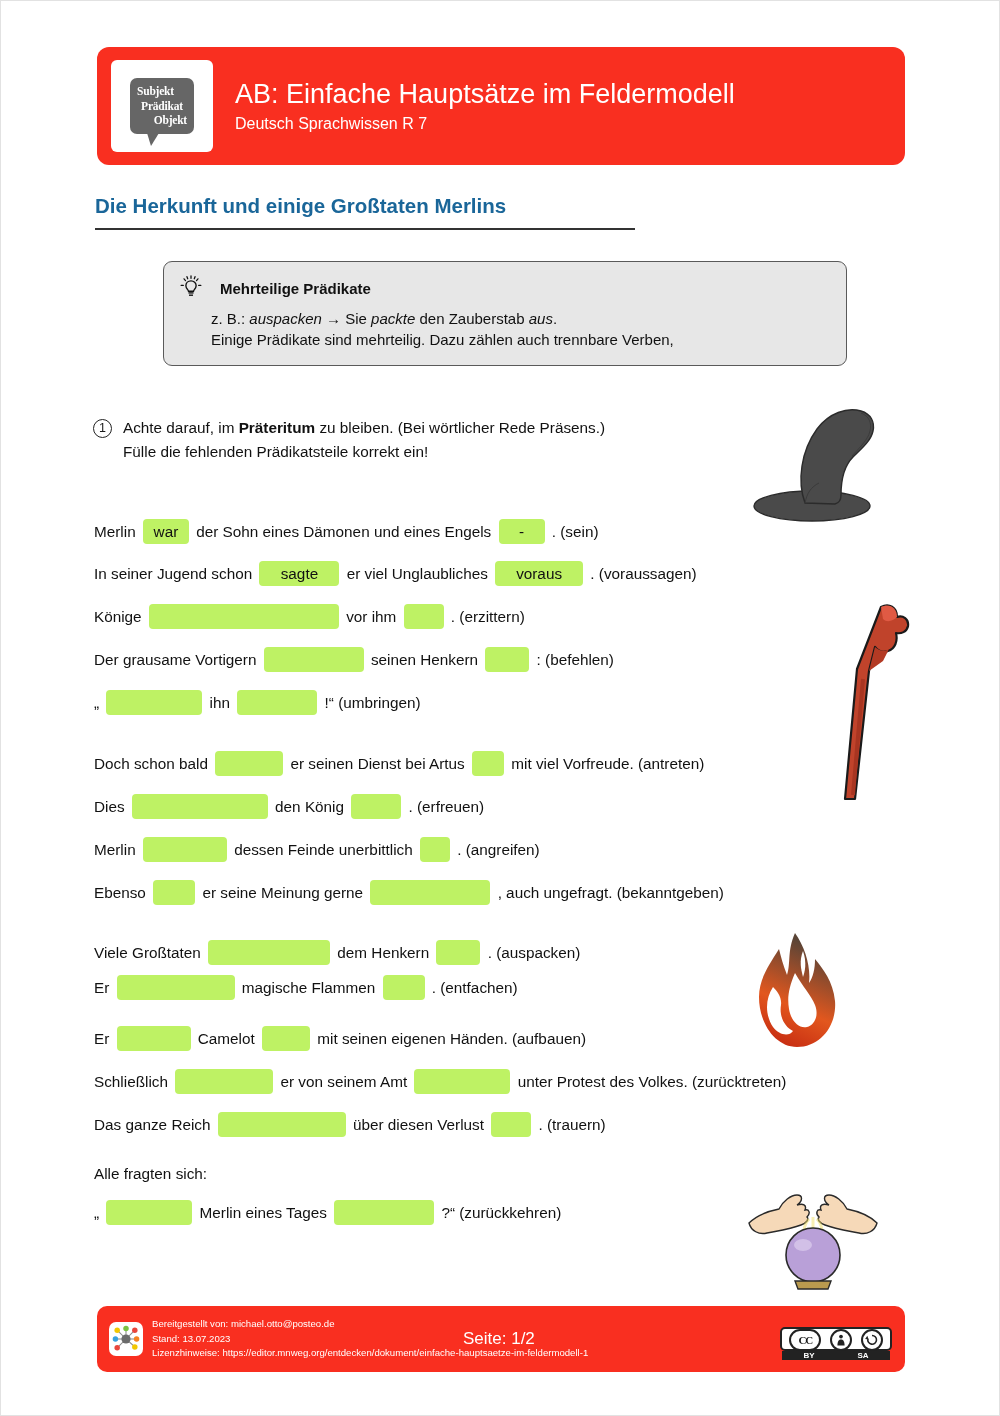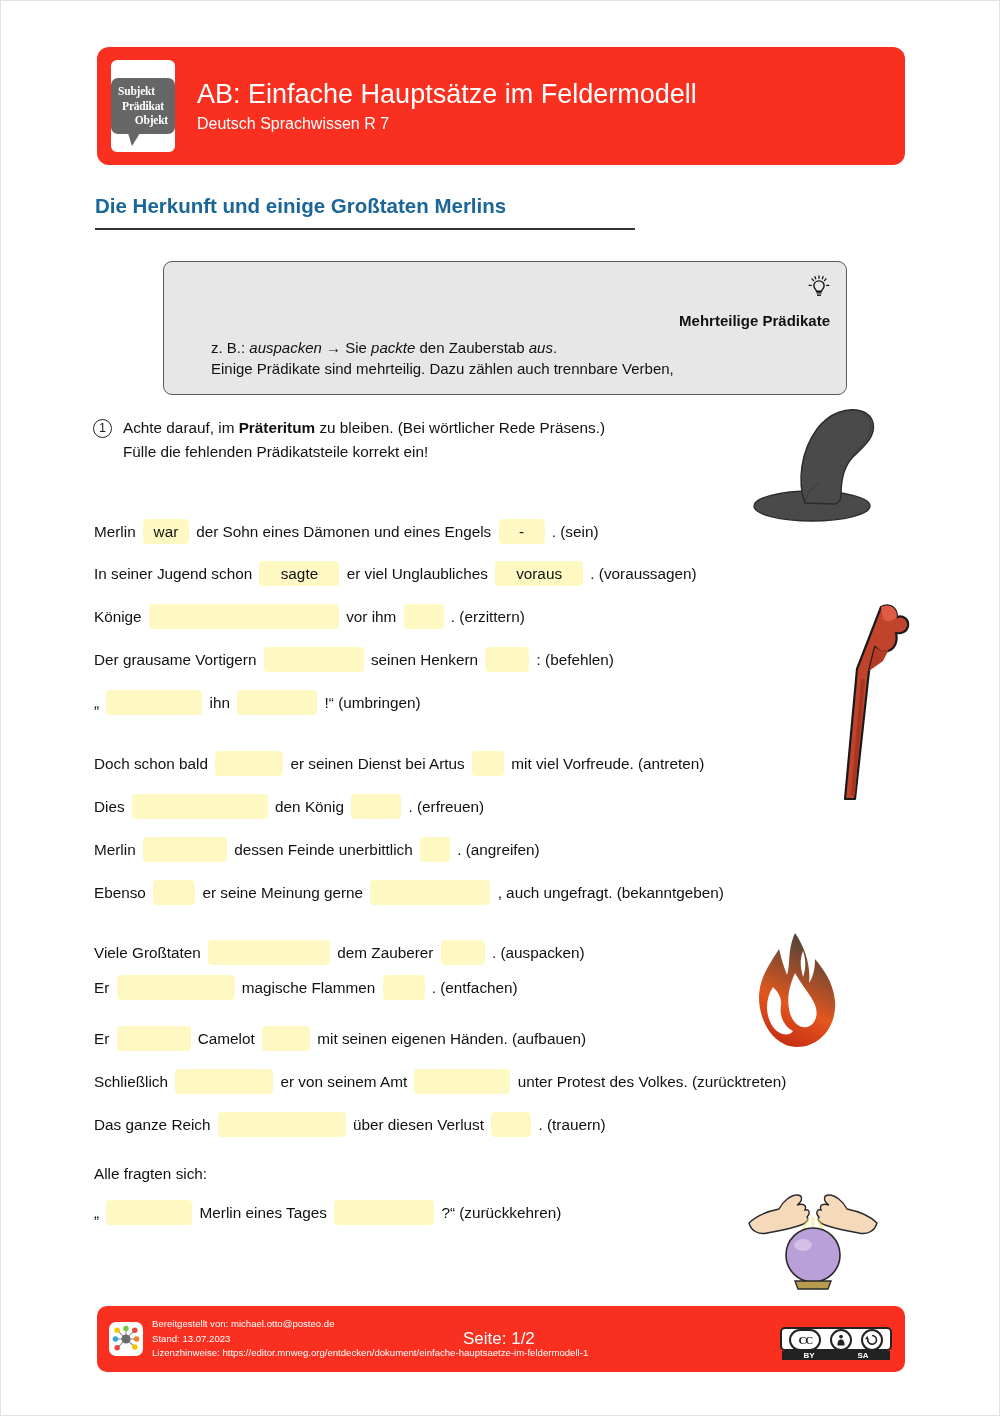--- a/index.html
+++ b/index.html
@@ -18,21 +18,21 @@
     background:#fff;
   }
 
   
   .header {
     position:absolute; left:96px; top:46px; width:808px; height:118px;
     background:#f92f20; border-radius:12px;
     display:flex; align-items:center;
   }
   .logo-box {
-    width:64px; height:92px; margin-left:14px;
+    width:102px; height:92px; margin-left:14px;
     background:#fff; border-radius:6px;
     display:flex; align-items:center; justify-content:center;
     flex:none;
   }
   .bubble {
     position:relative;
     background:#666666; border-radius:7px;
     padding:6px 7px 6px 7px;
     width:64px;
   }
@@ -64,42 +64,42 @@
     position:absolute; left:94px; top:227px; width:540px; height:2px;
     background:#333;
   }
 
   
   .infobox {
     position:absolute; left:162px; top:260px; width:684px;
     background:#e7e7e7; border:1px solid #5a5a5a; border-radius:9px;
     padding:12px 16px 14px 16px;
   }
-  .info-head { display:flex; align-items:flex-end; gap:9px;flex-direction:column; }
+  .info-head { display:flex; align-items:center; gap:18px; }
   .bulb { width:22px; height:26px; flex:none; margin-top:1px; }
   .info-title { font-size:15px; font-weight:bold; color:#111; line-height:1.2; padding-top:2px;}
   .info-body {
     margin-left:31px; margin-top:7px;
     font-size:15px; line-height:1.42; color:#111;
   }
   .info-body i { font-style:italic; }
 
   
   .task { position:absolute; left:92px; top:415px; display:flex; gap:11px; }
   .circ-num {
     width:19px; height:19px; border:1.4px solid #222; border-radius:50%;
     font-size:12.5px; line-height:17px; text-align:center; flex:none; margin-top:3px;
   }
   .task-lines { font-size:15.3px; line-height:1.58; color:#111; }
   .task-lines b { font-weight:bold; }
 
   
   .ex { position:absolute; left:93px; font-size:15.3px; color:#111; white-space:nowrap; }
   .blank {
-    display:inline-block; background:#fef9c3; border-radius:4px;
+    display:inline-block; background:#bef264; border-radius:4px;
     height:25px; line-height:25px; vertical-align:middle;
     text-align:center; margin:0 3px; font-size:15.3px; color:#111;
   }
   .t { vertical-align:middle; }
 
   
   .ill { position:absolute; }
 
   
   .footer {
@@ -185,21 +185,21 @@
   <div id="exercise-host">
       <div class="ex" style="top: 518px;"><span class="t">Merlin</span> <span class="blank" style="width: 46px;">war</span> <span class="t">der Sohn eines Dämonen und eines Engels</span> <span class="blank" style="width: 46px;">-</span> <span class="t">. (sein)</span> </div>
       <div class="ex" style="top: 560px;"><span class="t">In seiner Jugend schon</span> <span class="blank" style="width: 80px;">sagte</span> <span class="t">er viel Unglaubliches</span> <span class="blank" style="width: 88px;">voraus</span> <span class="t">. (voraussagen)</span> </div>
       <div class="ex" style="top: 603px;"><span class="t">Könige</span> <span class="blank" style="width: 190px;"></span> <span class="t">vor ihm</span> <span class="blank" style="width: 40px;"></span> <span class="t">. (erzittern)</span> </div>
       <div class="ex" style="top: 646px;"><span class="t">Der grausame Vortigern</span> <span class="blank" style="width: 100px;"></span> <span class="t">seinen Henkern</span> <span class="blank" style="width: 44px;"></span> <span class="t">: (befehlen)</span> </div>
       <div class="ex" style="top: 689px;"><span class="t">„</span> <span class="blank" style="width: 96px;"></span> <span class="t">ihn</span> <span class="blank" style="width: 80px;"></span> <span class="t">!“ (umbringen)</span> </div>
       <div class="ex" style="top: 750px;"><span class="t">Doch schon bald</span> <span class="blank" style="width: 68px;"></span> <span class="t">er seinen Dienst bei Artus</span> <span class="blank" style="width: 32px;"></span> <span class="t">mit viel Vorfreude. (antreten)</span> </div>
       <div class="ex" style="top: 793px;"><span class="t">Dies</span> <span class="blank" style="width: 136px;"></span> <span class="t">den König</span> <span class="blank" style="width: 50px;"></span> <span class="t">. (erfreuen)</span> </div>
       <div class="ex" style="top: 836px;"><span class="t">Merlin</span> <span class="blank" style="width: 84px;"></span> <span class="t">dessen Feinde unerbittlich</span> <span class="blank" style="width: 30px;"></span> <span class="t">. (angreifen)</span> </div>
       <div class="ex" style="top: 879px;"><span class="t">Ebenso</span> <span class="blank" style="width: 42px;"></span> <span class="t">er seine Meinung gerne</span> <span class="blank" style="width: 120px;"></span> <span class="t">, auch ungefragt. (bekanntgeben)</span> </div>
-      <div class="ex" style="top: 939px;"><span class="t">Viele Großtaten</span> <span class="blank" style="width: 122px;"></span> <span class="t">dem Zauberer</span> <span class="blank" style="width: 44px;"></span> <span class="t">. (auspacken)</span> </div>
+      <div class="ex" style="top: 939px;"><span class="t">Viele Großtaten</span> <span class="blank" style="width: 122px;"></span> <span class="t">dem Henkern</span> <span class="blank" style="width: 44px;"></span> <span class="t">. (auspacken)</span> </div>
       <div class="ex" style="top: 974px;"><span class="t">Er</span> <span class="blank" style="width: 118px;"></span> <span class="t">magische Flammen</span> <span class="blank" style="width: 42px;"></span> <span class="t">. (entfachen)</span> </div>
       <div class="ex" style="top: 1025px;"><span class="t">Er</span> <span class="blank" style="width: 74px;"></span> <span class="t">Camelot</span> <span class="blank" style="width: 48px;"></span> <span class="t">mit seinen eigenen Händen. (aufbauen)</span> </div>
       <div class="ex" style="top: 1068px;"><span class="t">Schließlich</span> <span class="blank" style="width: 98px;"></span> <span class="t">er von seinem Amt</span> <span class="blank" style="width: 96px;"></span> <span class="t">unter Protest des Volkes. (zurücktreten)</span> </div>
       <div class="ex" style="top: 1111px;"><span class="t">Das ganze Reich</span> <span class="blank" style="width: 128px;"></span> <span class="t">über diesen Verlust</span> <span class="blank" style="width: 40px;"></span> <span class="t">. (trauern)</span> </div>
       <div class="ex" style="top: 1163px;"><span class="t">Alle fragten sich:</span> </div>
       <div class="ex" style="top: 1199px;"><span class="t">„</span> <span class="blank" style="width: 86px;"></span> <span class="t">Merlin eines Tages</span> <span class="blank" style="width: 100px;"></span> <span class="t">?“ (zurückkehren)</span> </div>
     </div>
 
   <svg class="ill" style="left:748px; top:406px; width:136px; height:118px;" viewBox="0 0 136 118">
     <ellipse cx="63" cy="99" rx="58" ry="15" fill="#4a4a4a" stroke="#2b2b2b" stroke-width="1.4"></ellipse>

